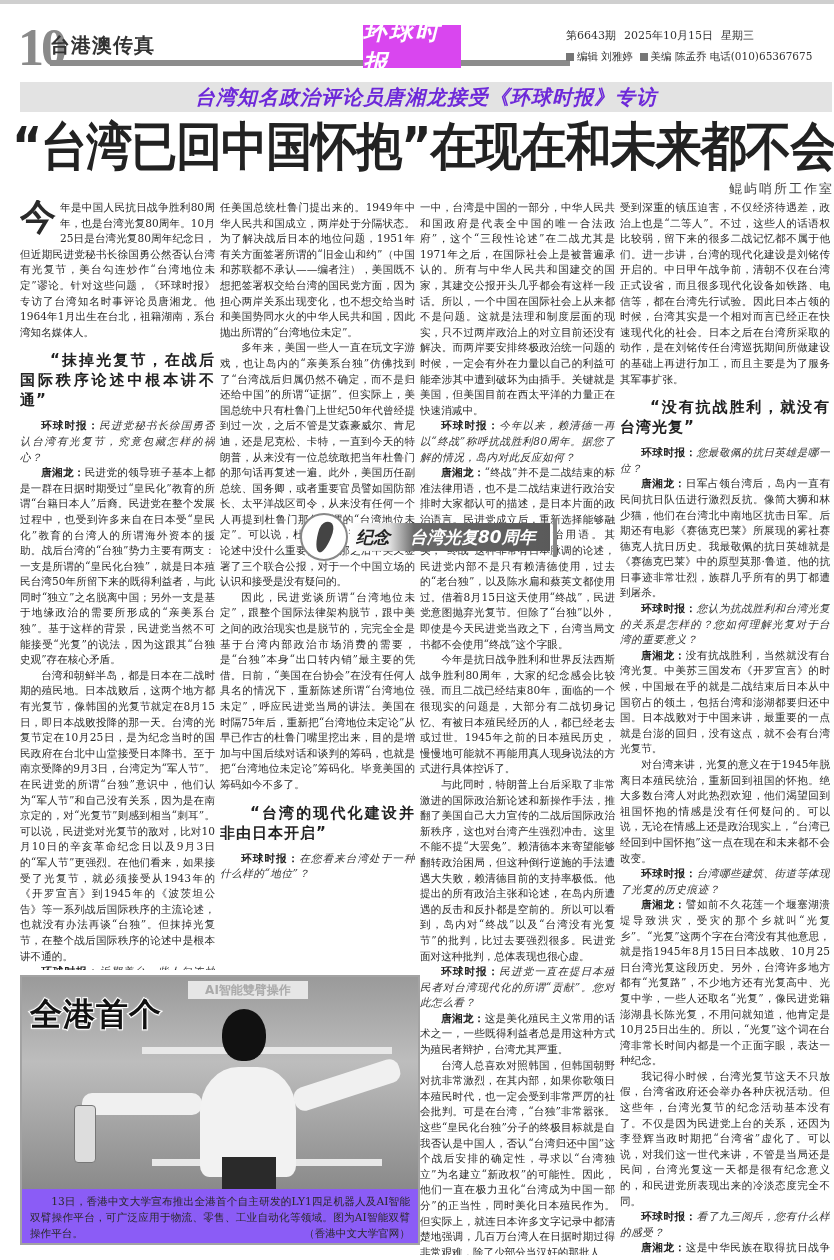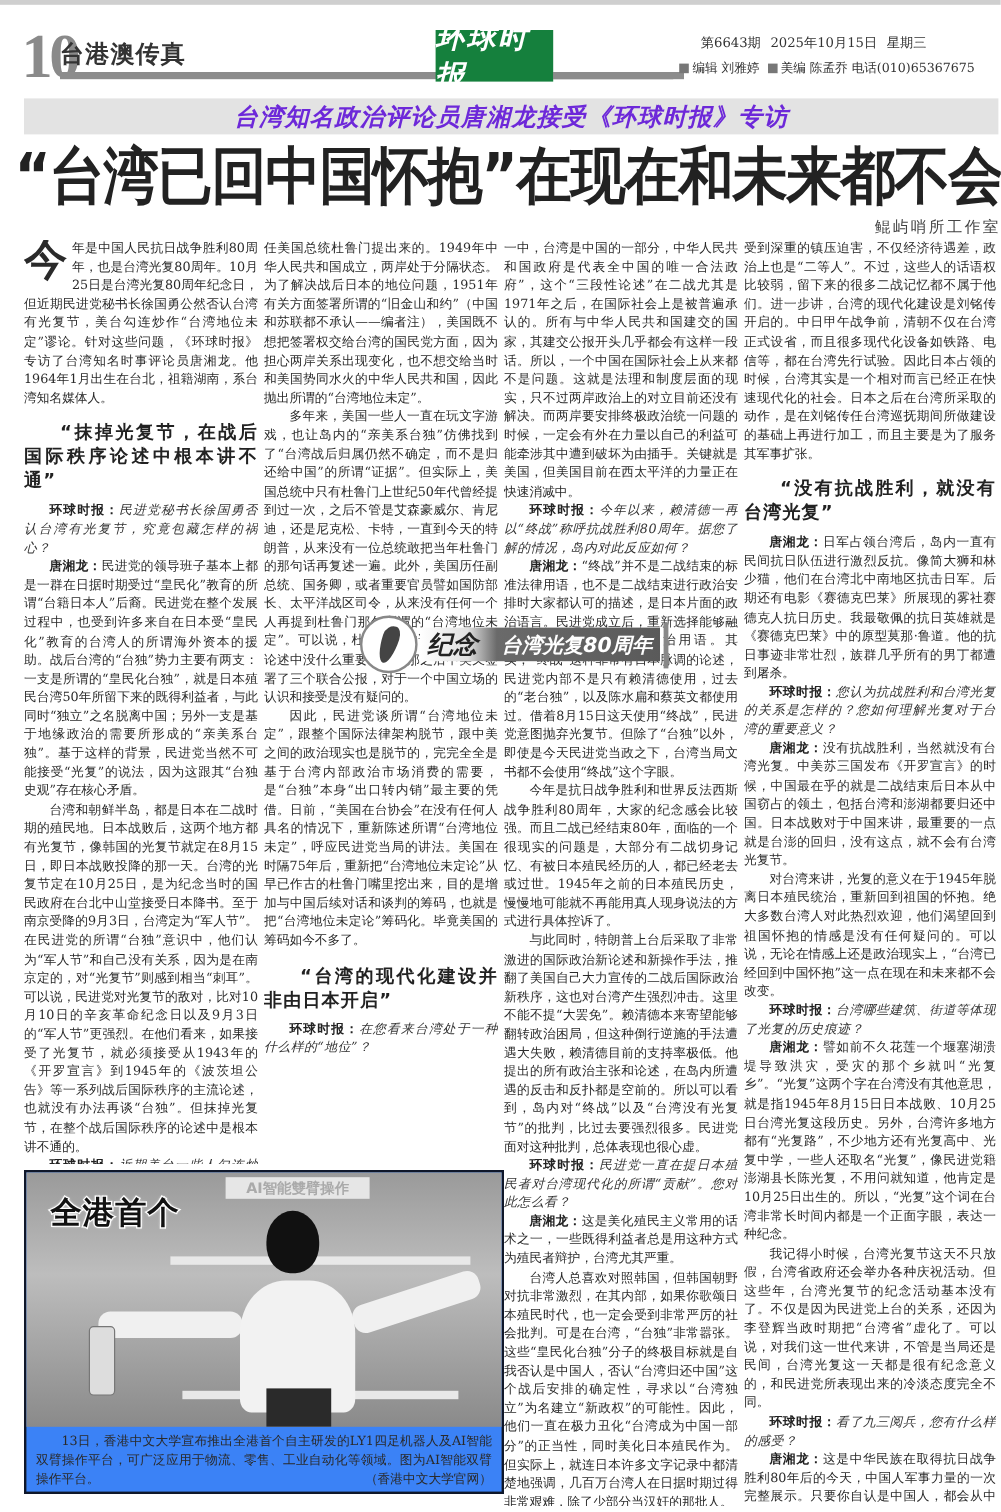--- a/index.html
+++ b/index.html
@@ -5,23 +5,23 @@
   * { box-sizing: border-box; margin: 0; padding: 0; }
   html, body { width: 834px; height: 1260px; background: #fff; overflow: hidden; }
   body { font-family: "DejaVu Serif", "Liberation Serif", serif; color: #222; position: relative; }
 
   .topbar { position: absolute; left: 0; top: 0; width: 834px; height: 4px; background: #cfcfcf; }
 
   
   .page-num { position: absolute; left: 18px; top: 24px; font-family: "Liberation Serif", serif; font-size: 52px; font-weight: bold; color: #8a8a8a; line-height: 48px; letter-spacing: -3px; }
   .section-name { position: absolute; left: 50px; top: 32px; font-size: 20px; font-weight: bold; color: #333; letter-spacing: 1px; }
   .section-rule { position: absolute; left: 50px; top: 60px; width: 520px; height: 6px; background: #8c8c8c; }
-  .logo-box { position: absolute; left: 363px; top: 25px; width: 98px; height: 43px; background: #15803d; color: #fff; font-size: 24px; font-weight: bold; font-style: italic; display: flex; align-items: center; justify-content: center; letter-spacing: 2px; }
+  .logo-box { position: absolute; left: 363px; top: 25px; width: 98px; height: 43px; background: #d946ef; color: #fff; font-size: 24px; font-weight: bold; font-style: italic; display: flex; align-items: center; justify-content: center; letter-spacing: 2px; }
   .rule-right { position: absolute; left: 461px; top: 60px; width: 100px; height: 6px; background: #8c8c8c; }
-  .issue-line { position: absolute; left: 566px; top: 28px; font-size: 11px; color: #333; white-space: nowrap; margin-left: 18px; }
+  .issue-line { position: absolute; left: 566px; top: 28px; font-size: 11px; color: #333; white-space: nowrap; }
   .issue-line span { margin-right: 8px; }
   .editor-line { position: absolute; left: 566px; top: 50px; font-size: 10.5px; color: #333; white-space: nowrap; }
   .sq { display: inline-block; width: 8px; height: 8px; background: #777; margin-right: 3px; vertical-align: middle; }
 
   
   .kicker-band { position: absolute; left: 20px; top: 82px; width: 812px; height: 30px; background: #e3e3e3; display: flex; align-items: center; justify-content: center; }
   .kicker { font-size: 20px; font-weight: bold; color: #6d28d9; letter-spacing: 1px; font-style: italic; }
   .headline { position: absolute; left: 12px; top: 115px; width: 822px; text-align: center; font-family: "DejaVu Sans", sans-serif; font-size: 46px; font-weight: 900; color: #222; letter-spacing: -1px; line-height: 56px; white-space: nowrap; transform: scaleY(1.12); transform-origin: top center; }
   .byline { position: absolute; left: 0; width: 834px; top: 180px; text-align: right; font-size: 13px; color: #444; letter-spacing: 2px; }
 
@@ -37,36 +37,36 @@
   .col4 { left: 620px; top: 200px; width: 210px; height: 1055px; overflow: hidden; }
 
   .dropcap { float: left; font-size: 36px; line-height: 30px; font-weight: bold; margin: 2px 4px 0 0; font-family: "DejaVu Sans", sans-serif; }
   .subhead { font-family: "DejaVu Sans", sans-serif; font-size: 15px; line-height: 20px; font-weight: bold; color: #222; margin: 10px 0 8px 0; text-indent: 2em; letter-spacing: 1px; }
 
   
   .banner { position: absolute; left: 300px; top: 513px; width: 252px; height: 48px; z-index: 5; }
   .banner-circle { position: absolute; left: 0; top: 0; width: 48px; height: 48px; border: 2px solid #888; border-radius: 50%; background: #fff; display: flex; align-items: center; justify-content: center; }
   .island { width: 14px; height: 32px; background: #444; border-radius: 60% 40% 50% 50% / 30% 30% 70% 70%; transform: rotate(18deg); }
   .banner-bar { position: absolute; left: 50px; top: 10px; width: 200px; height: 28px; background: linear-gradient(90deg, #fff 0%, #e0e0e0 20%, #6a6a6a 32%, #5a5a5a 100%); display: flex; align-items: center; }
-  .banner-k { font-family: "DejaVu Sans", sans-serif; font-style: italic; font-weight: bold; font-size: 21px; color: #222; margin-left: 6px; }
+  .banner-k { font-family: "DejaVu Sans", sans-serif; font-style: italic; font-weight: bold; font-size: 17px; color: #222; margin-left: 6px; }
   .banner-t { font-family: "DejaVu Sans", sans-serif; font-style: italic; font-weight: bold; font-size: 17px; color: #fff; margin-left: 20px; }
   .banner-rule { position: absolute; left: 253px; top: 6px; width: 4px; height: 38px; background: #888; }
 
   
-  .photo-box { position: absolute; left: 20px; top: 975px; width: 400px; height: 270px; border: 2px solid #0f172a; background: #3b82f6; }
+  .photo-box { position: absolute; left: 20px; top: 975px; width: 400px; height: 270px; border: 2px solid #a3a3a3; background: #8b5cf6; }
   .photo { position: absolute; left: 0; top: 0; width: 396px; height: 212px; background: linear-gradient(180deg, #9a9a9a 0%, #bdbdbd 40%, #8a8a8a 100%); overflow: hidden; }
   .shelf { position: absolute; background: #e8e8e8; height: 7px; }
   .robot-head { position: absolute; left: 200px; top: 32px; width: 44px; height: 52px; background: #111; border-radius: 50% 50% 45% 45%; }
   .robot-body { position: absolute; left: 178px; top: 90px; width: 96px; height: 110px; background: #f2f2f2; border-radius: 40% 40% 10% 10%; }
   .robot-waist { position: absolute; left: 200px; top: 180px; width: 54px; height: 32px; background: #2a2a2a; }
   .arm-l { position: absolute; left: 60px; top: 116px; width: 120px; height: 22px; background: #f0f0f0; border-radius: 10px; }
   .arm-r { position: absolute; left: 270px; top: 96px; width: 110px; height: 24px; background: #f0f0f0; border-radius: 10px; transform: rotate(-18deg); }
   .can { position: absolute; left: 52px; top: 128px; width: 22px; height: 58px; background: #ddd; border: 1px solid #777; border-radius: 4px; }
   .photo-sign { position: absolute; left: 166px; top: 4px; width: 120px; height: 18px; background: #e6e6e6; color: #aaa; font-family: "DejaVu Sans", sans-serif; font-size: 12px; font-weight: bold; text-align: center; line-height: 18px; }
-  .photo-title { position: absolute; left: 20px; top: 16px; font-family: "DejaVu Sans", sans-serif; font-size: 26px; font-weight: 900; color: #111; -webkit-text-stroke: 2px #fff; paint-order: stroke fill; text-shadow: 0 0 2px #fff, 0 0 3px #fff; letter-spacing: 1px; }
+  .photo-title { position: absolute; left: 8px; top: 16px; font-family: "DejaVu Sans", sans-serif; font-size: 32px; font-weight: 900; color: #111; -webkit-text-stroke: 2px #fff; paint-order: stroke fill; text-shadow: 0 0 2px #fff, 0 0 3px #fff; letter-spacing: 1px; }
   .caption { position: absolute; left: 0; top: 214px; width: 396px; padding: 2px 8px; font-size: 10.6px; line-height: 16px; color: #2a2a2a; text-indent: 2em; text-align: justify; }
   .caption .src { float: right; }
 </style>
 </head>
 <body>
 
 <div class="topbar"></div>
 
 <div class="page-num">10</div>
 <div class="section-name">台港澳传真</div>
@@ -113,20 +113,21 @@
   <p>与此同时，特朗普上台后采取了非常激进的国际政治新论述和新操作手法，推翻了美国自己大力宣传的二战后国际政治新秩序，这也对台湾产生强烈冲击。这里不能不提“大罢免”。赖清德本来寄望能够翻转政治困局，但这种倒行逆施的手法遭遇大失败，赖清德目前的支持率极低。他提出的所有政治主张和论述，在岛内所遭遇的反击和反扑都是空前的。所以可以看到，岛内对“终战”以及“台湾没有光复节”的批判，比过去要强烈很多。民进党面对这种批判，总体表现也很心虚。</p>
   <p class="q"><b>环球时报：</b><span>民进党一直在提日本殖民者对台湾现代化的所谓“贡献”。您对此怎么看？</span></p>
   <p><b>唐湘龙：</b><span>这是美化殖民主义常用的话术之一，一些既得利益者总是用这种方式为殖民者辩护，台湾尤其严重。</span></p>
   <p>台湾人总喜欢对照韩国，但韩国朝野对抗非常激烈，在其内部，如果你歌颂日本殖民时代，也一定会受到非常严厉的社会批判。可是在台湾，“台独”非常嚣张。这些“皇民化台独”分子的终极目标就是自我否认是中国人，否认“台湾归还中国”这个战后安排的确定性，寻求以“台湾独立”为名建立“新政权”的可能性。因此，他们一直在极力丑化“台湾成为中国一部分”的正当性，同时美化日本殖民作为。但实际上，就连日本许多文字记录中都清楚地强调，几百万台湾人在日据时期过得非常艰难，除了少部分当汉奸的那批人。</p>
 
 </div>
 
 <div class="col col4">
   <p class="noind">受到深重的镇压迫害，不仅经济待遇差，政治上也是“二等人”。不过，这些人的话语权比较弱，留下来的很多二战记忆都不属于他们。进一步讲，台湾的现代化建设是刘铭传开启的。中日甲午战争前，清朝不仅在台湾正式设省，而且很多现代化设备如铁路、电信等，都在台湾先行试验。因此日本占领的时候，台湾其实是一个相对而言已经正在快速现代化的社会。日本之后在台湾所采取的动作，是在刘铭传任台湾巡抚期间所做建设的基础上再进行加工，而且主要是为了服务其军事扩张。</p>
   <div class="subhead">“没有抗战胜利，就没有台湾光复”</div>
+  <p class="q"><b>环球时报：</b><span>您最敬佩的抗日英雄是哪一位？</span></p>
   <p><b>唐湘龙：</b><span>日军占领台湾后，岛内一直有民间抗日队伍进行激烈反抗。像简大狮和林少猫，他们在台湾北中南地区抗击日军。后期还有电影《赛德克巴莱》所展现的雾社赛德克人抗日历史。我最敬佩的抗日英雄就是《赛德克巴莱》中的原型莫那·鲁道。他的抗日事迹非常壮烈，族群几乎所有的男丁都遭到屠杀。</span></p>
   <p class="q"><b>环球时报：</b><span>您认为抗战胜利和台湾光复的关系是怎样的？您如何理解光复对于台湾的重要意义？</span></p>
   <p><b>唐湘龙：</b><span>没有抗战胜利，当然就没有台湾光复。中美苏三国发布《开罗宣言》的时候，中国最在乎的就是二战结束后日本从中国窃占的领土，包括台湾和澎湖都要归还中国。日本战败对于中国来讲，最重要的一点就是台澎的回归，没有这点，就不会有台湾光复节。</span></p>
   <p>对台湾来讲，光复的意义在于1945年脱离日本殖民统治，重新回到祖国的怀抱。绝大多数台湾人对此热烈欢迎，他们渴望回到祖国怀抱的情感是没有任何疑问的。可以说，无论在情感上还是政治现实上，“台湾已经回到中国怀抱”这一点在现在和未来都不会改变。</p>
   <p class="q"><b>环球时报：</b><span>台湾哪些建筑、街道等体现了光复的历史痕迹？</span></p>
   <p><b>唐湘龙：</b><span>譬如前不久花莲一个堰塞湖溃堤导致洪灾，受灾的那个乡就叫“光复乡”。“光复”这两个字在台湾没有其他意思，就是指1945年8月15日日本战败、10月25日台湾光复这段历史。另外，台湾许多地方都有“光复路”，不少地方还有光复高中、光复中学，一些人还取名“光复”，像民进党籍澎湖县长陈光复，不用问就知道，他肯定是10月25日出生的。所以，“光复”这个词在台湾非常长时间内都是一个正面字眼，表达一种纪念。</span></p>
   <p>我记得小时候，台湾光复节这天不只放假，台湾省政府还会举办各种庆祝活动。但这些年，台湾光复节的纪念活动基本没有了。不仅是因为民进党上台的关系，还因为李登辉当政时期把“台湾省”虚化了。可以说，对我们这一世代来讲，不管是当局还是民间，台湾光复这一天都是很有纪念意义的，和民进党所表现出来的冷淡态度完全不同。</p>
   <p class="q"><b>环球时报：</b><span>看了九三阅兵，您有什么样的感受？</span></p>
   <p><b>唐湘龙：</b><span>这是中华民族在取得抗日战争胜利80年后的今天，中国人军事力量的一次完整展示。只要你自认是中国人，都会从中得到强烈的自信和感动。这是一次民族的阅兵，要安抚的是这个民族曾经遭受的伤痛。▲</span></p>
 </div>

